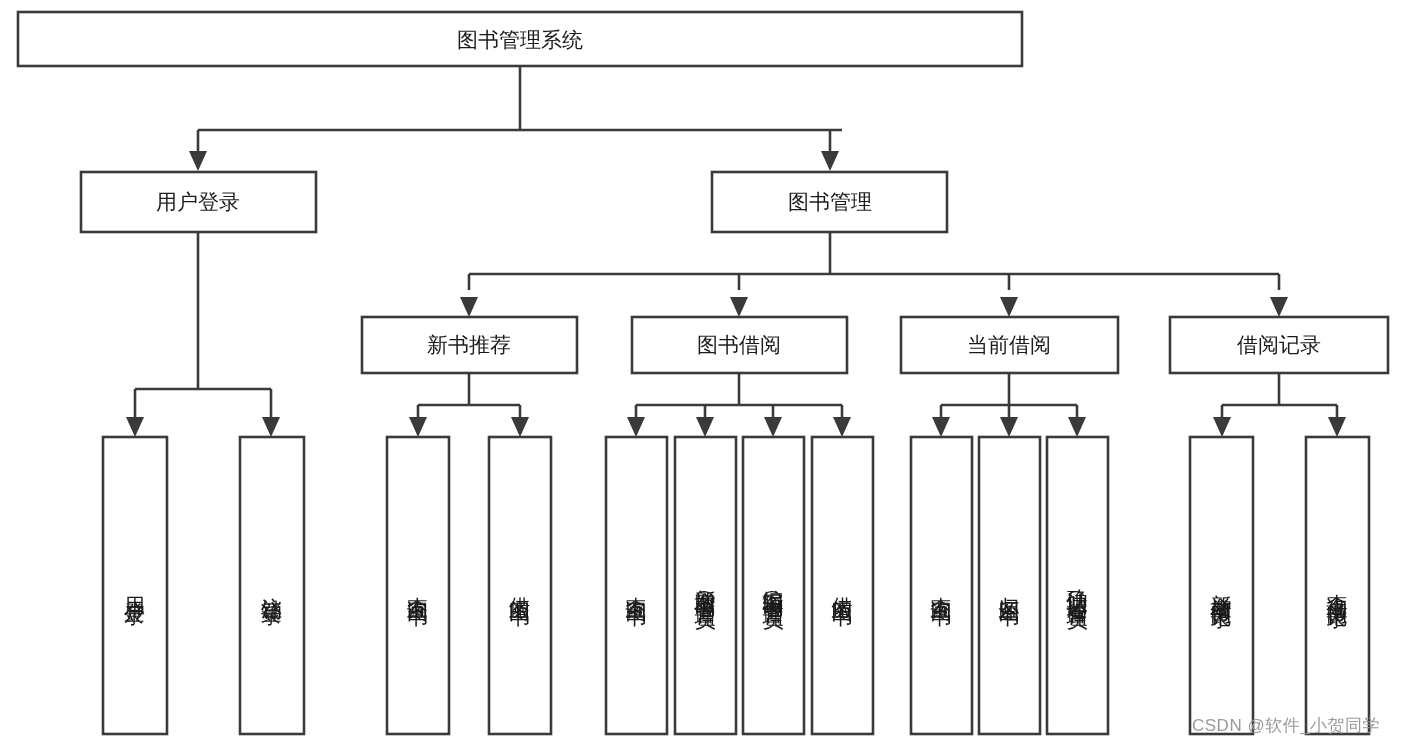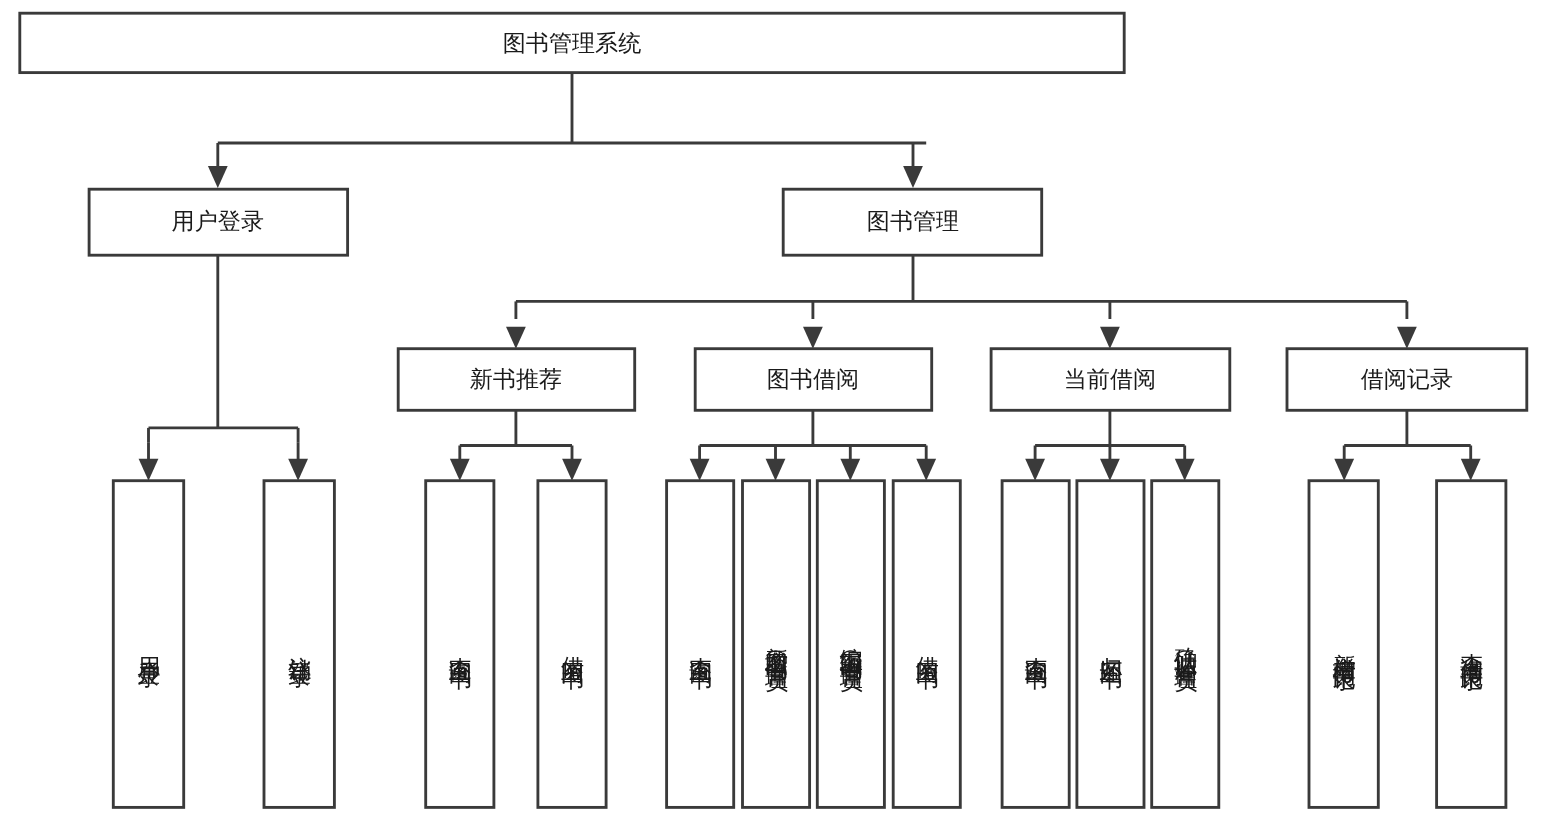--- a/index.html
+++ b/index.html
@@ -235,14 +235,15 @@
   <div class="vlabel" style="left:743px; top:437px; width:61px; height:297px;">编辑图书（管理员）</div>
   <div class="vlabel" style="left:812px; top:437px; width:61px; height:297px;">借阅图书</div>
 
   <div class="vlabel" style="left:911px; top:437px; width:61px; height:297px;">查询图书</div>
   <div class="vlabel" style="left:979px; top:437px; width:61px; height:297px;">归还图书</div>
   <div class="vlabel" style="left:1047px; top:437px; width:61px; height:297px;">确认归还（管理员）</div>
 
   <div class="vlabel" style="left:1190px; top:437px; width:63px; height:297px;">新增借阅记录</div>
   <div class="vlabel" style="left:1306px; top:437px; width:63px; height:297px;">查询借阅记录</div>
 
+  <div class="watermark">CSDN @软件_小贺同学</div>
 
 </div>
 
 </body></html>

